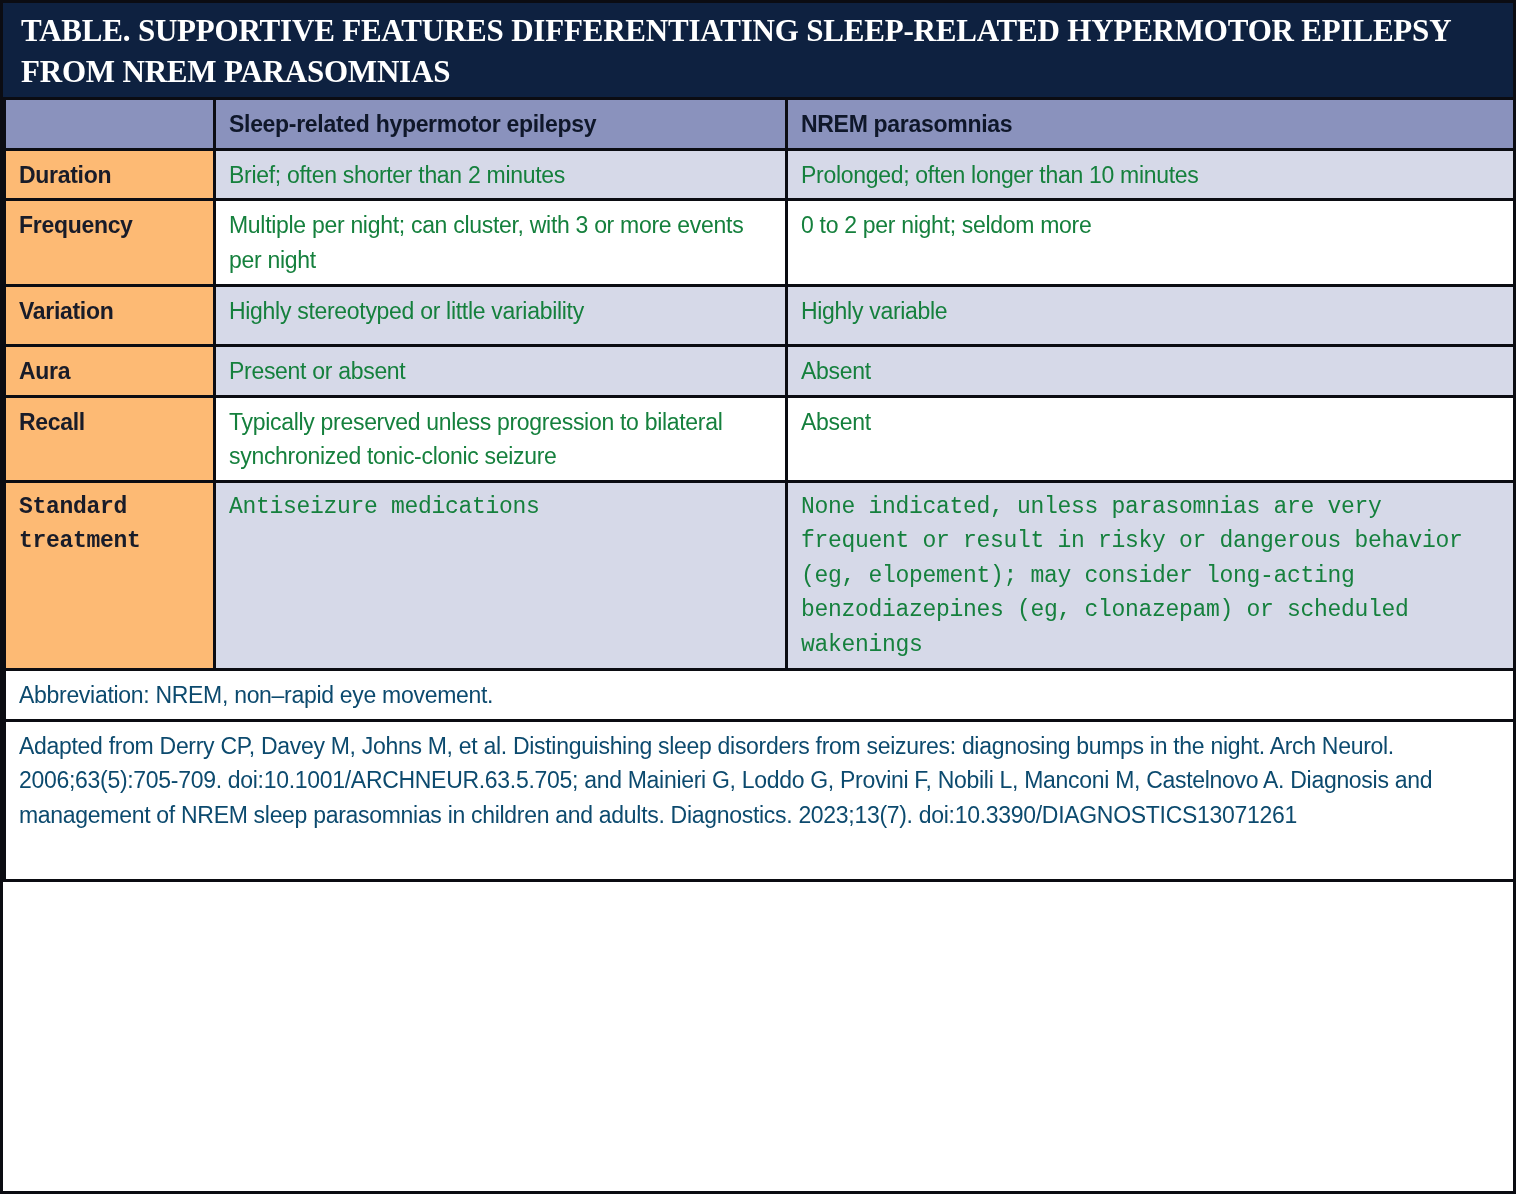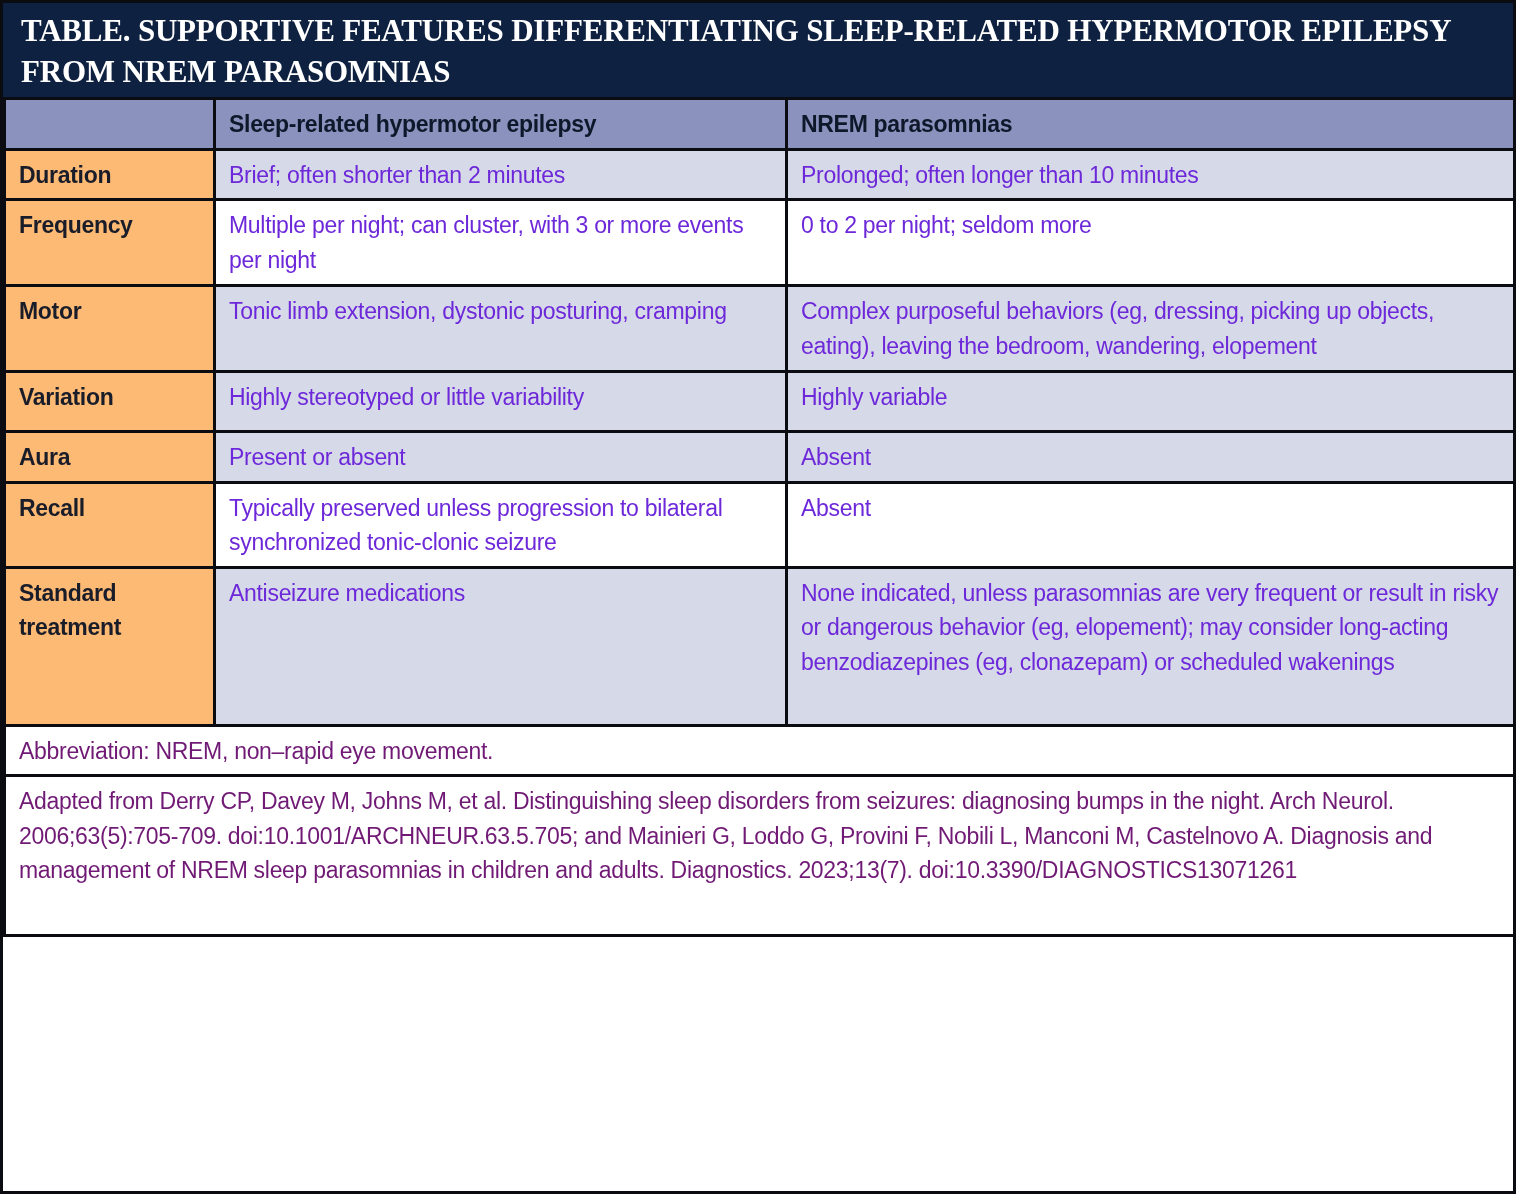--- a/index.html
+++ b/index.html
@@ -57,40 +57,40 @@
   }
   
   tbody th.rowlabel {
     background: #fdba74;
     color: #191c29;
     font-weight: 700;
   }
   
   tbody td {
     background: #ffffff;
-    color: #6d28d9;
+    color: #15803d;
     font-weight: 400;
   }
   tbody tr.shade td { background: #d6d9e8; }
   
   tr.r0  { height: 49px; }
   tr.r1  { height: 86px; }
   tr.r2  { height: 86px; }
   tr.r3  { height: 85px; }
   tr.r4  { height: 60px; }
   tr.r5  { height: 85px; }
   tr.r6  { height: 48px; }
   tr.r7  { height: 84px; }
   tr.r8  { height: 48px; }
   tr.r9  { height: 49px; }
-  tr.r10 { height: 158px; }
+  tr.r10 { height: 158px; font-family: Liberation Mono, monospace; }
   
   tr.footnote td {
     background: #ffffff;
-    color: #701a75;
+    color: #0c4a6e;
   }
   tr.abbrev-row   { height: 50px; }
   tr.citation-row { height: 160px; }
 </style>
 </head>
 <body>
 
 <div class="page">
 
   <header class="title-bar">
@@ -114,25 +114,20 @@
       <tr class="r0 shade">
         <th class="rowlabel">Duration</th>
         <td>Brief; often shorter than 2 minutes</td>
         <td>Prolonged; often longer than 10 minutes</td>
       </tr>
       <tr class="r1">
         <th class="rowlabel">Frequency</th>
         <td>Multiple per night; can cluster, with 3 or more events per night</td>
         <td>0 to 2 per night; seldom more</td>
       </tr>
-      <tr class="r2 shade">
-        <th class="rowlabel">Motor</th>
-        <td>Tonic limb extension, dystonic posturing, cramping</td>
-        <td>Complex purposeful behaviors (eg, dressing, picking up objects, eating), leaving the bedroom, wandering, elopement</td>
-      </tr>
       <tr class="r4 shade">
         <th class="rowlabel">Variation</th>
         <td>Highly stereotyped or little variability</td>
         <td>Highly variable</td>
       </tr>
       <tr class="r6 shade">
         <th class="rowlabel">Aura</th>
         <td>Present or absent</td>
         <td>Absent</td>
       </tr>

